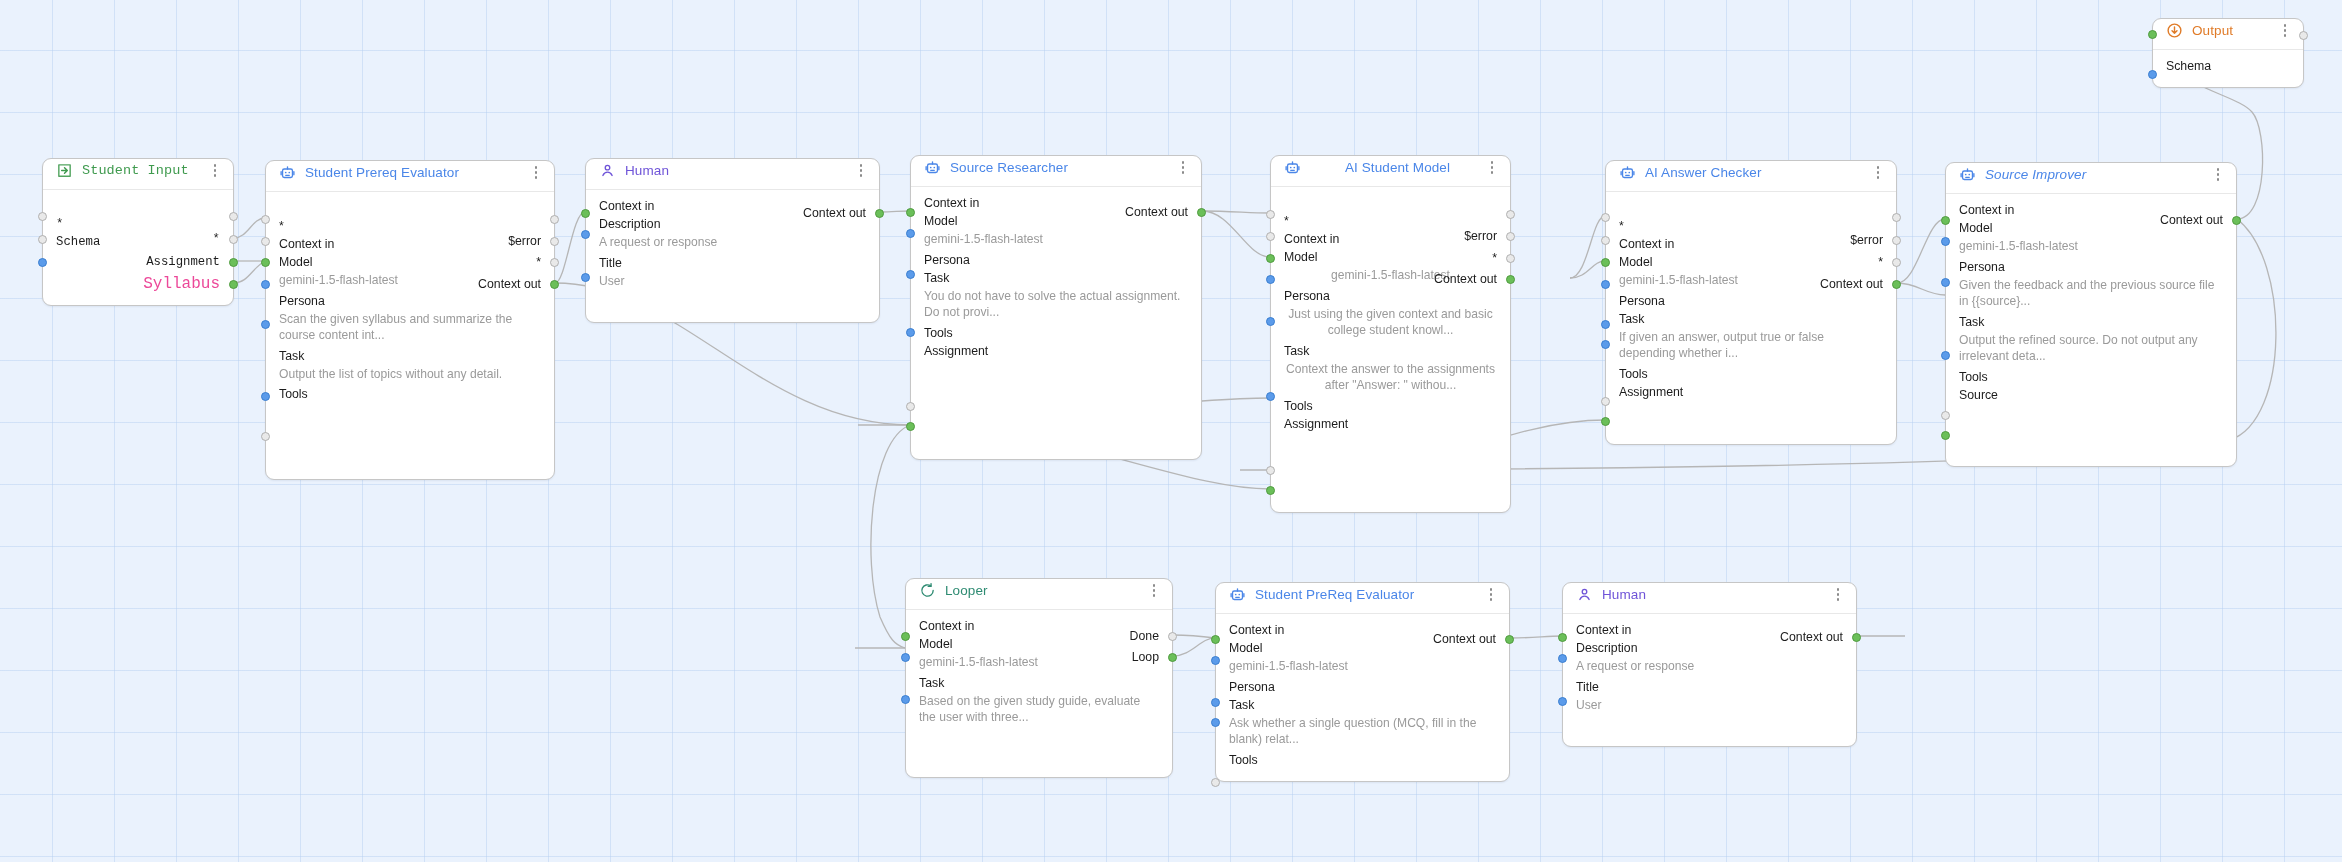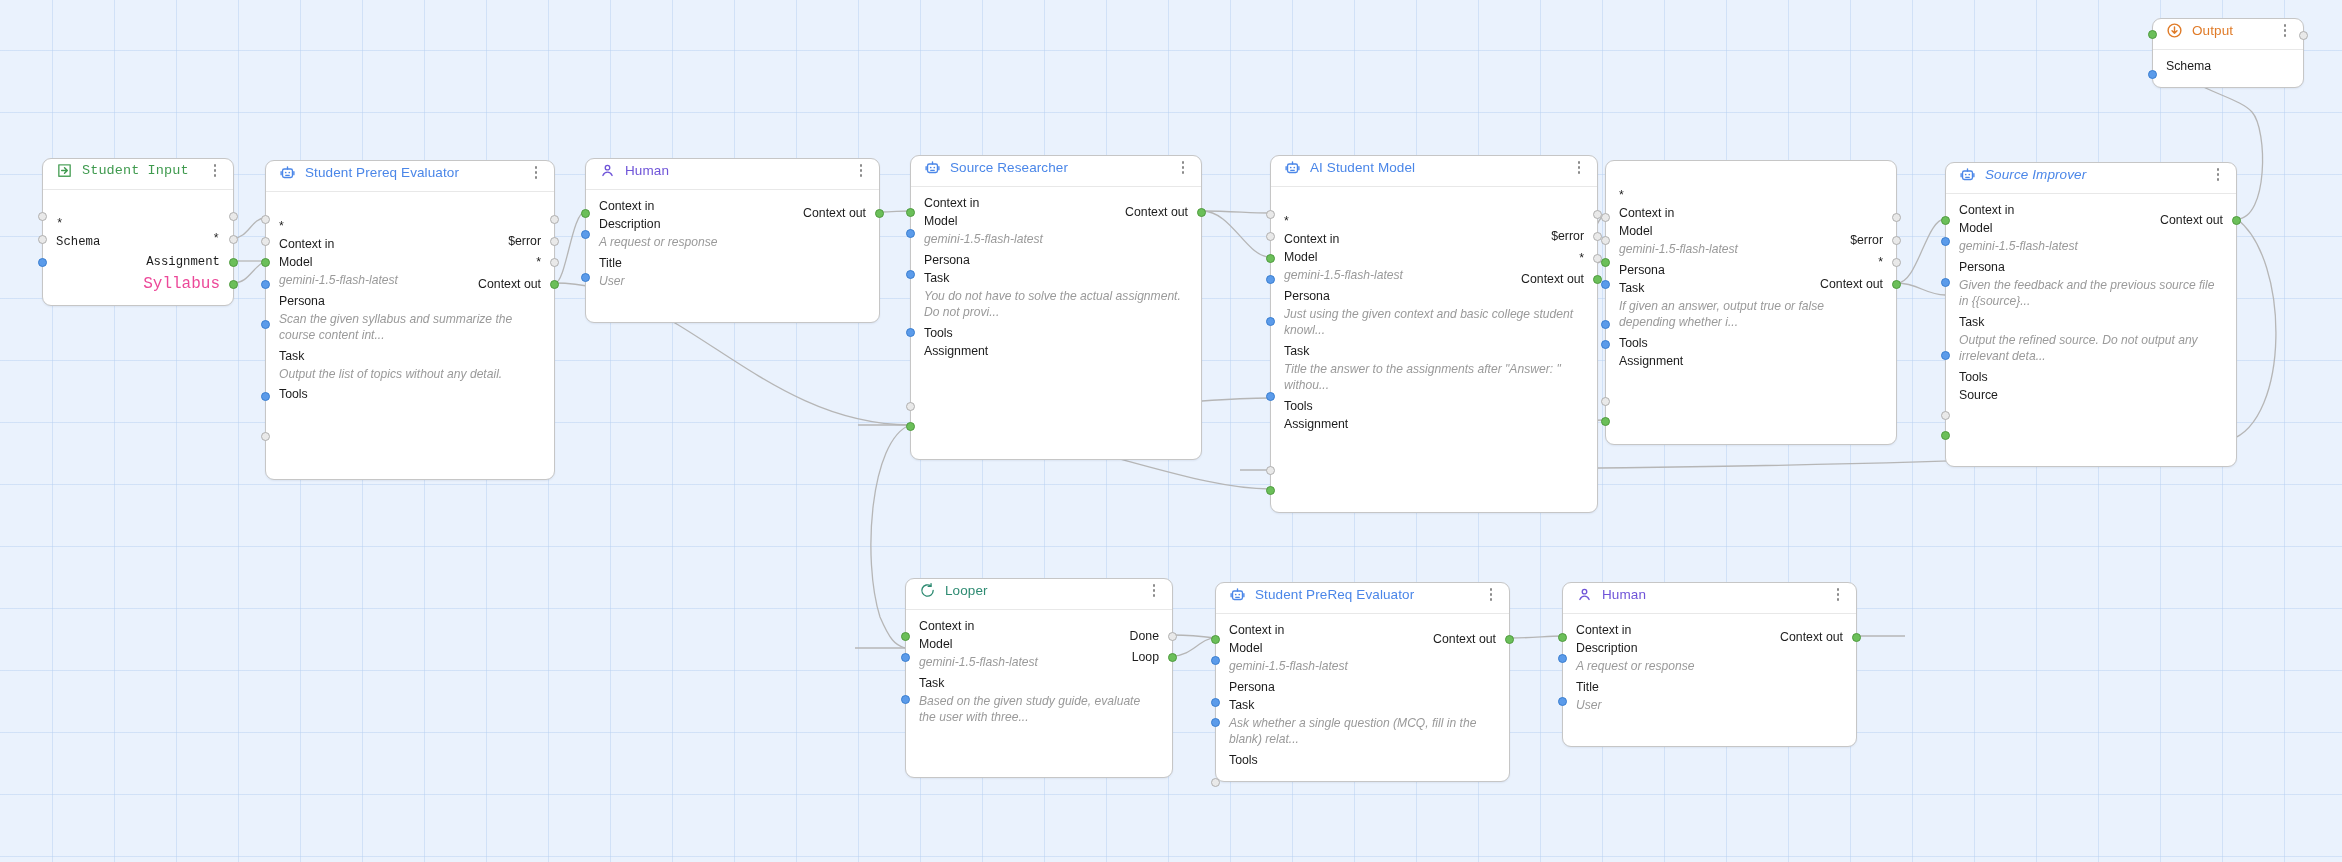--- a/index.html
+++ b/index.html
@@ -41,21 +41,21 @@
     font-size: 13.5px; font-weight: 500; letter-spacing: .1px;
     white-space: nowrap; flex: 1 1 auto;
   }
   .kebab { width: 14px; height: 16px; flex: 0 0 auto; display:flex; flex-direction:column; align-items:center; justify-content:center; gap:2.5px; cursor:pointer; }
   .kebab i { display:block; width:2.5px; height:2.5px; border-radius:50%; background:#8a8a8a; }
 
   .node-body { position: relative; padding: 8px 0 11px 0; }
   .row { position: relative; display:flex; align-items:flex-start; justify-content:space-between; padding: 0 13px; min-height: 17px; margin-bottom: 1px;}
   .row .lbl { font-size: 12.3px; color: #1c1c1c; line-height: 17px; white-space: nowrap; }
   .sub {
-    font-size: 12.1px; color: #9a9a9a; font-style: italic;
+    font-size: 12.1px; color: #9a9a9a; 
     line-height: 16.5px; padding: 0 13px 0 13px; max-width: 100%;
   }
   .sub.gap { margin-bottom: 4px; }
   .star { font-size: 12.3px; color:#222; line-height: 10px; }
 
   
   .port {
     position: absolute; width: 9px; height: 9px; border-radius: 50%;
     border: 1px solid #9aa0a6; background: #fff; z-index: 4;
   }
@@ -284,21 +284,21 @@
         </div>
         <div style="position: absolute; right: 13px; top: 48px; font-size: 12.3px; line-height: 17px; color: rgb(28, 28, 28); white-space: nowrap;">Context out</div>
         <span class="port left green" style="top: 52px;"></span>
         <span class="port left blue" style="top: 73px;"></span>
         <span class="port left blue" style="top: 114px;"></span>
         <span class="port left blue" style="top: 172px;"></span>
         <span class="port left grey" style="top: 246px;"></span>
         <span class="port left green" style="top: 266px;"></span>
         <span class="port right green" style="top: 52px;"></span>
       </div>
-      <div class="node" style="left: 1270px; top: 155px; width: 328px; min-height: 358px;">
+      <div class="node" style="left: 1270px; top: 155px; width: 241px; min-height: 358px; text-align: center;">
         <div class="node-header">
           <span class="node-icon">
             <svg width="17" height="17" viewBox="0 0 24 24" fill="none" stroke="#4a86e8" stroke-width="1.9" stroke-linecap="round" stroke-linejoin="round">
         <rect x="5" y="7" width="14" height="12" rx="2.5"></rect>
               <circle cx="9.5" cy="12" r="1.2" fill="#4a86e8" stroke="none"></circle>
         <circle cx="14.5" cy="12" r="1.2" fill="#4a86e8" stroke="none"></circle>
               <path d="M9.5 16h5M12 7V4M3 11v4M21 11v4"></path>
             </svg>
           </span>
           <span class="node-title" style="color: rgb(74, 134, 232);">AI Student Model</span>
@@ -322,21 +322,21 @@
             <span class="lbl">Model</span>
           </div>
           <div class="sub gap">gemini-1.5-flash-latest</div>
           <div class="row">
             <span class="lbl">Persona</span>
           </div>
           <div class="sub gap">Just using the given context and basic college student knowl...</div>
           <div class="row">
             <span class="lbl">Task</span>
           </div>
-          <div class="sub gap">Title the answer to the assignments after "Answer: " withou...</div>
+          <div class="sub gap">Context the answer to the assignments after "Answer: " withou...</div>
           <div class="row">
             <span class="lbl">Tools</span>
           </div>
           <div class="row">
             <span class="lbl">Assignment</span>
           </div>
         </div>
         <div style="position: absolute; right: 13px; top: 72px; font-size: 12.3px; line-height: 17px; color: rgb(28, 28, 28); white-space: nowrap;">$error</div>
         <div style="position: absolute; right: 13px; top: 94px; font-size: 12.3px; line-height: 17px; color: rgb(28, 28, 28); white-space: nowrap;">*</div>
         <div style="position: absolute; right: 13px; top: 115px; font-size: 12.3px; line-height: 17px; color: rgb(28, 28, 28); white-space: nowrap;">Context out</div>
@@ -347,20 +347,36 @@
         <span class="port left blue" style="top: 161px;"></span>
         <span class="port left blue" style="top: 236px;"></span>
         <span class="port left grey" style="top: 310px;"></span>
         <span class="port left green" style="top: 330px;"></span>
         <span class="port right grey" style="top: 54px;"></span>
         <span class="port right grey" style="top: 76px;"></span>
         <span class="port right grey" style="top: 98px;"></span>
         <span class="port right green" style="top: 119px;"></span>
       </div>
       <div class="node" style="left: 1605px; top: 160px; width: 292px; min-height: 285px;">
+        <div class="node-header">
+          <span class="node-icon">
+            <svg width="17" height="17" viewBox="0 0 24 24" fill="none" stroke="#4a86e8" stroke-width="1.9" stroke-linecap="round" stroke-linejoin="round">
+        <rect x="5" y="7" width="14" height="12" rx="2.5"></rect>
+              <circle cx="9.5" cy="12" r="1.2" fill="#4a86e8" stroke="none"></circle>
+        <circle cx="14.5" cy="12" r="1.2" fill="#4a86e8" stroke="none"></circle>
+              <path d="M9.5 16h5M12 7V4M3 11v4M21 11v4"></path>
+            </svg>
+          </span>
+          <span class="node-title" style="color: rgb(74, 134, 232);">AI Answer Checker</span>
+          <span class="kebab">
+            <i></i>
+            <i></i>
+            <i></i>
+          </span>
+        </div>
         <div class="node-body">
           <div class="row">
             <span class="lbl"></span>
           </div>
           <div class="row">
             <span class="lbl star">*</span>
           </div>
           <div class="row">
             <span class="lbl">Context in</span>
           </div>

